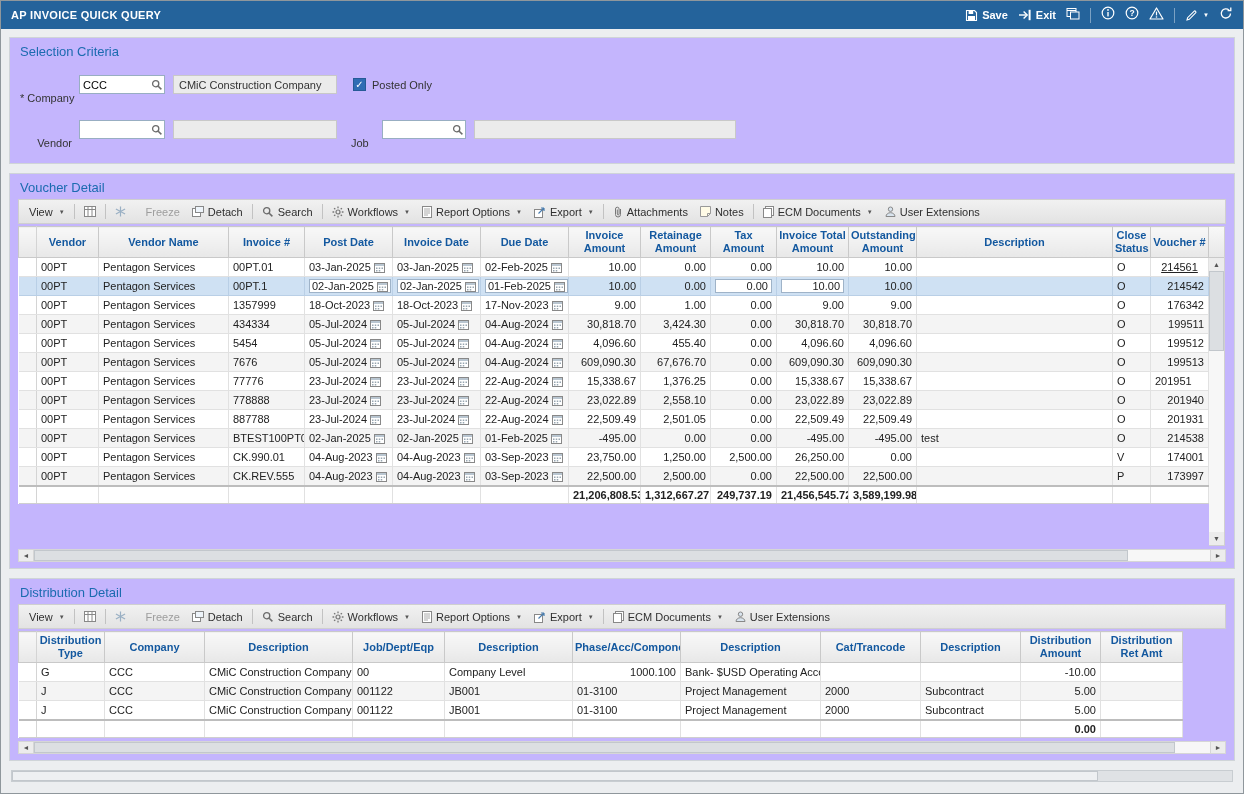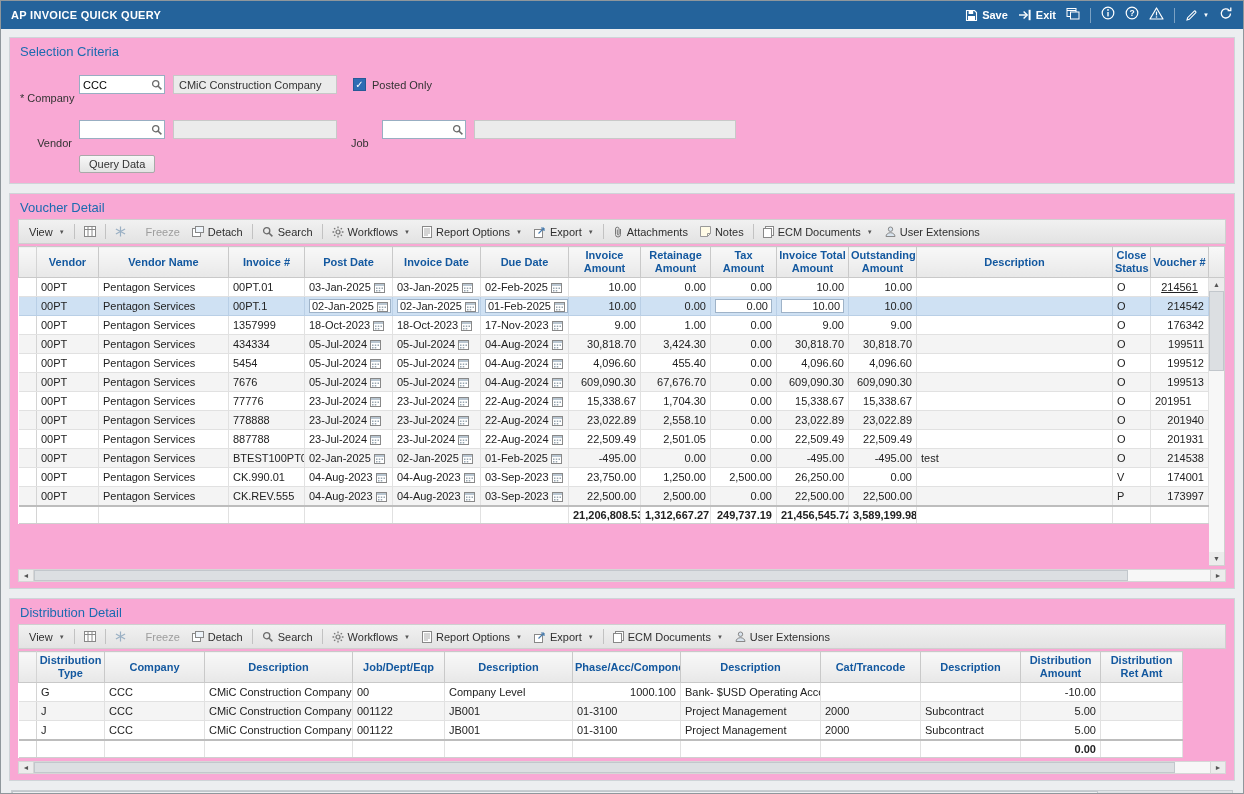--- a/index.html
+++ b/index.html
@@ -12,21 +12,21 @@
             padding:0 10px; color:#fff; }
   .apptitle { font-size:11px; font-weight:bold; letter-spacing:.3px; }
   .hright { margin-left:auto; display:flex; align-items:center; gap:10px; }
   .hbtn { display:flex; align-items:center; gap:4px; font-size:11px; font-weight:bold; cursor:pointer; }
   .hico { display:flex; align-items:center; cursor:pointer; }
   .hsep { width:1px; height:15px; background:rgba(255,255,255,.4); }
   .caret-w { font-size:6px; color:#fff; margin-left:1px; }
 
   
   .content { padding:8px; }
-  .panel { background:#f9a8d4; border:1px solid #cfd4d8; margin-bottom:9px; }
+  .panel { background:#c4b5fd; border:1px solid #cfd4d8; margin-bottom:9px; }
   .panel-title { color:var(--accent-blue,#1b6bb0); font-size:13px; padding:6px 10px 4px; }
 
   
   .form { padding:2px 10px 8px; font-size:11px; color:#333; }
   .frow { display:flex; align-items:center; margin-bottom:6px; }
   .flabel { width:52px; text-align:right; margin-right:7px; white-space:nowrap;margin-top:27px; }
   .flabel.inline { width:auto; margin-left:14px; }
   .lov { position:relative; width:86px; height:19px; border:1px solid #98aec2; background:#fff;
          display:flex; align-items:center; }
   .lov.w80 { width:84px; }
@@ -194,23 +194,20 @@
           <span class="ro w164"></span>
           <span class="flabel inline">Job</span>
           <span class="lov w80" style="margin-left:6px;">
             <input value="" style="">
             <span class="mag"><svg width="12" height="12" viewBox="0 0 12 12">
                   <circle cx="4.7" cy="4.7" r="3.1" fill="none" stroke="#6b6b6b" stroke-width="1.3"></circle>
                   <line x1="7.2" y1="7.2" x2="10.4" y2="10.4" stroke="#6b6b6b" stroke-width="1.5"></line>
                 </svg></span>
           </span>
           <span class="ro w262"></span>
-        </div>
-        <div class="frow btnrow">
-          <button class="btn">Query Data</button>
         </div>
       </div>
     </div>
 
     <div class="panel">
       <div class="panel-title">Voucher Detail</div>
       <div class="toolbar">
           <div class="tbtn">
             <span>View</span>
             <span class="caret">▼</span>
@@ -671,21 +668,21 @@
                         <rect x="1" y="2" width="9" height="2" fill="#b9c6d1"></rect>
                         <g fill="#98a6b1">
                           <rect x="2" y="5.5" width="1.5" height="1.5"></rect>
                           <rect x="4.75" y="5.5" width="1.5" height="1.5"></rect>
                           <rect x="7.5" y="5.5" width="1.5" height="1.5"></rect>
                           <rect x="2" y="8" width="1.5" height="1.5"></rect>
                           <rect x="4.75" y="8" width="1.5" height="1.5"></rect>
                         </g>
                       </svg></span></td>
                   <td style="text-align: right;"><span class="cv">15,338.67</span></td>
-                  <td style="text-align: right;"><span class="cv">1,704.30</span></td>
+                  <td style="text-align: right;"><span class="cv">1,376.25</span></td>
                   <td style="text-align: right;"><span class="cv">0.00</span></td>
                   <td style="text-align: right;"><span class="cv">15,338.67</span></td>
                   <td style="text-align: right;"><span class="cv">15,338.67</span></td>
                   <td style="text-align: left;"><span class="cv"></span></td>
                   <td style="text-align: left;"><span class="cv">O</span></td>
                   <td style=""><span class="cv">201951</span></td>
                 </tr>
                 <tr class="band">
                   <td class="selcol"></td>
                   <td style="text-align: left;"><span class="cv">00PT</span></td>

